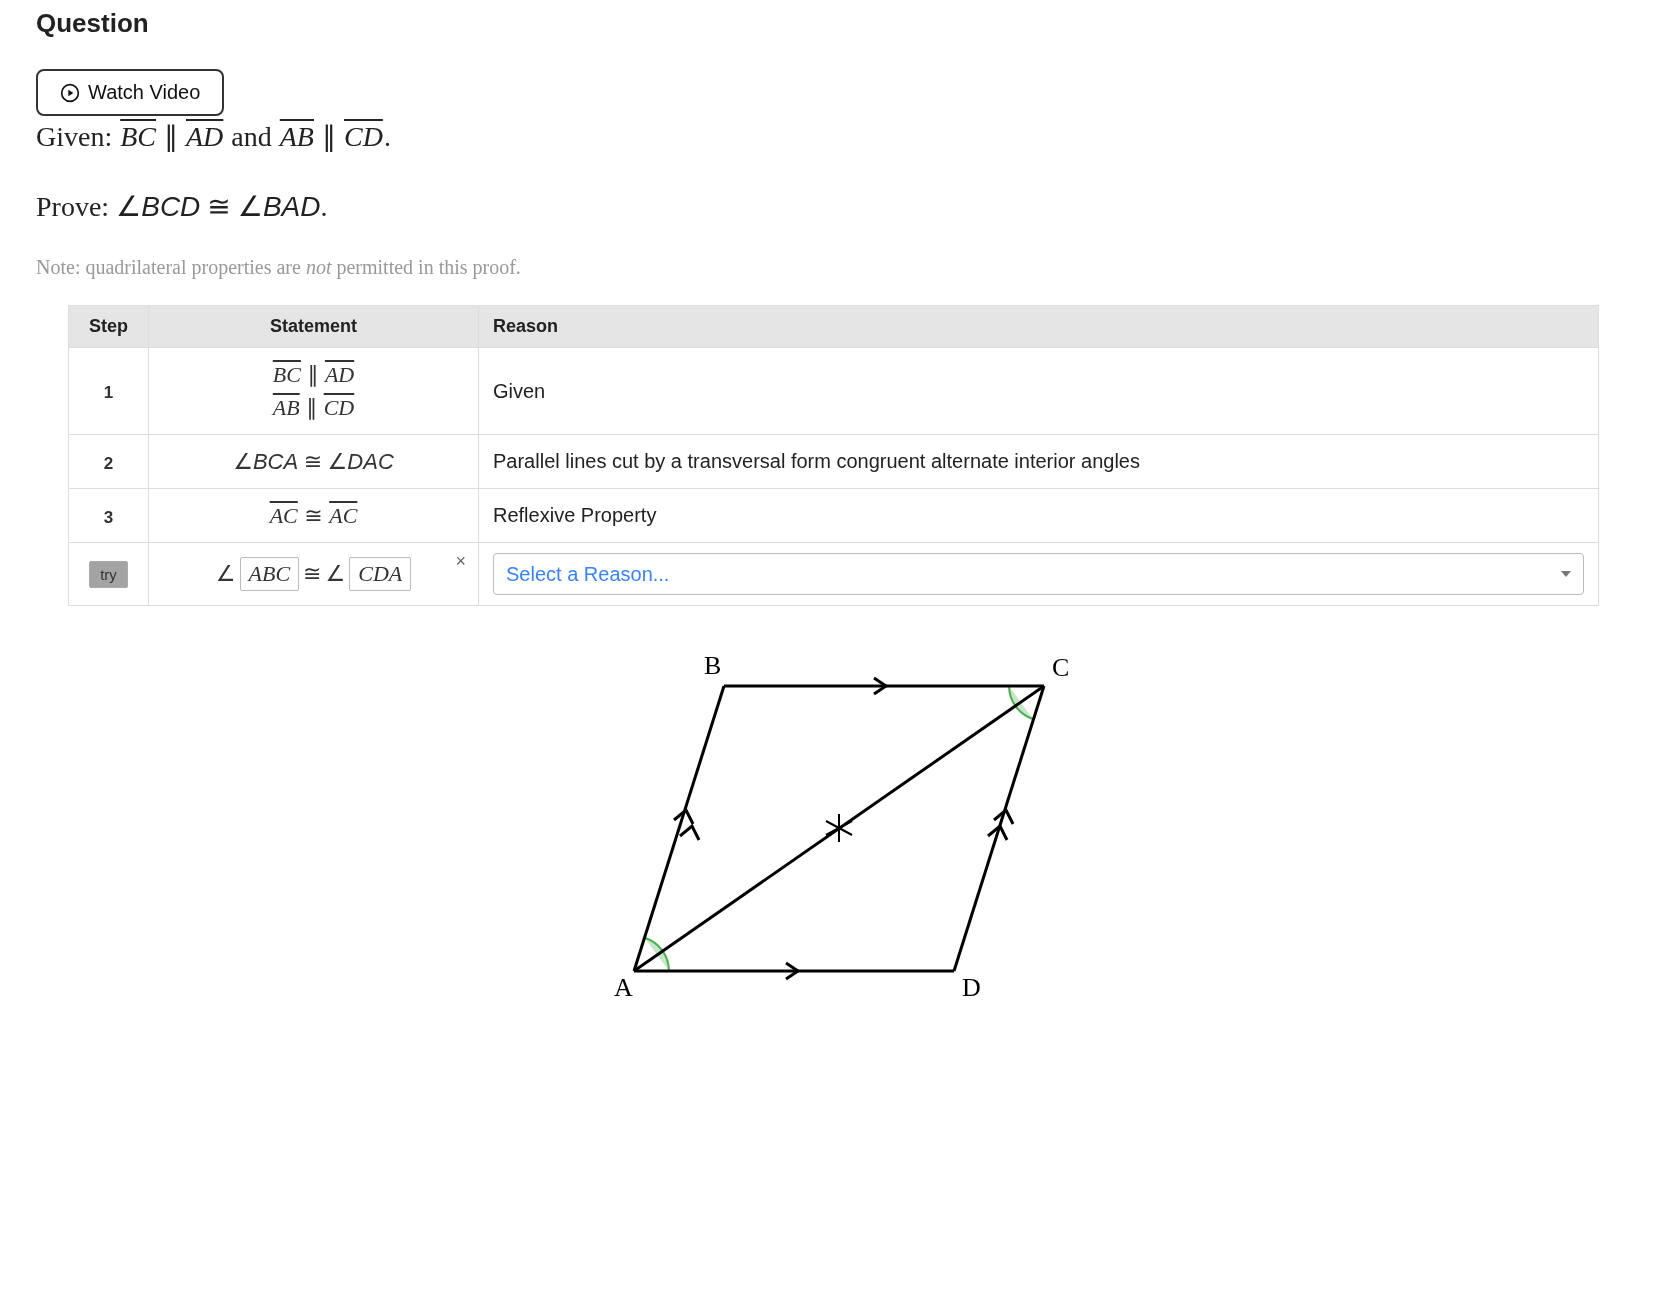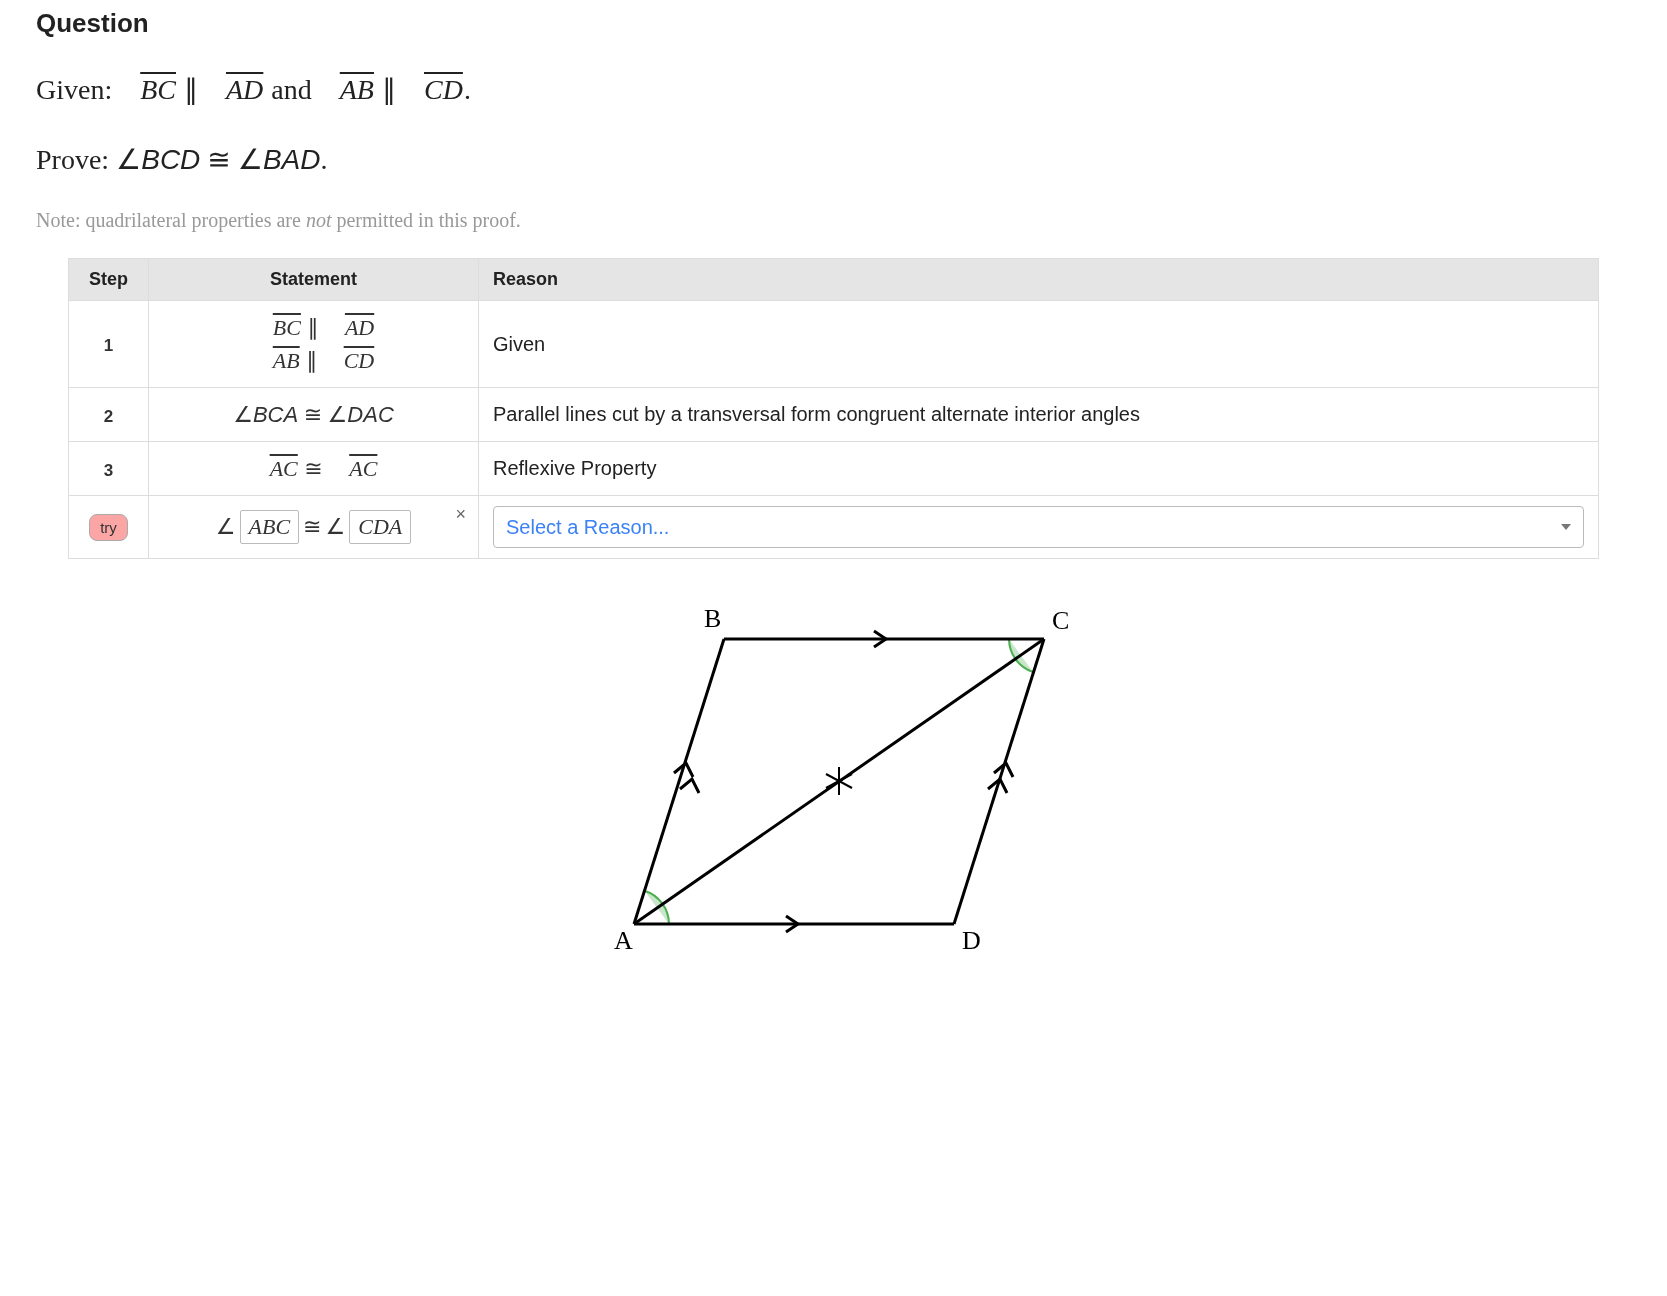--- a/index.html
+++ b/index.html
@@ -50,21 +50,20 @@
     font-size: 20px;
     color: #999;
     margin: 6px 0 26px 0;
   }
   .note .ital { font-style: italic; }
   .ovl {
     text-decoration: overline;
     font-style: italic;
     font-family: 'Times New Roman', serif;
     padding: 0 1px;
-    margin-left: 20px;
   }
   .mi { font-style: italic; font-family: Liberation Sans, sans-serif; }
   .ang { font-family: 'Times New Roman', serif; }
   .congr { font-family: 'Times New Roman', serif; font-style: normal; }
   .par { font-family: 'Times New Roman', serif; }
 
   table.proof {
     border-collapse: collapse;
     width: 96%;
     margin-left: 32px;
@@ -95,26 +94,26 @@
   table.proof td.reason {
     font-family: 'Segoe UI', Arial, sans-serif;
     font-size: 20px;
     color: #222;
   }
   .step-num { font-family: 'Segoe UI', Arial, sans-serif; font-size: 17px; font-weight: 600; }
   .stmt-line { display: block; font-size: 22px; line-height: 1.5; }
   .try-btn {
     display: inline-block;
     border: 1px solid #aaa;
-    border-radius: 8px;
+    border-radius: 2px;
     padding: 4px 10px;
     font-family: 'Segoe UI', Arial, sans-serif;
     font-size: 15px;
     color: #333;
-    background: #fca5a5;
+    background: #a3a3a3;
     cursor: pointer;
   }
   .edit-row td.stmt { position: relative; }
   .edit-stmt {
     display: flex;
     align-items: center;
     justify-content: center;
     gap: 4px;
     font-size: 22px;
     position: relative;
@@ -165,20 +164,27 @@
   }
   .figure {
     font-family: 'Times New Roman', serif;
   }
 </style>
 </head>
 <body>
 
 <div class="top-row">
   <div class="question-title">Question</div>
+  <button class="watch-video">
+    <svg viewBox="0 0 24 24">
+      <circle cx="12" cy="12" r="10" fill="none" stroke="#111" stroke-width="2"></circle>
+      <polygon points="10,8 16,12 10,16" fill="#111"></polygon>
+    </svg>
+    <span>Watch Video</span>
+  </button>
 </div>
 
 <p class="given">
   <span>Given: </span><span class="ovl">BC</span>
   <span class="par">∥</span>
   <span class="ovl">AD</span><span> and </span><span class="ovl">AB</span>
   <span class="par">∥</span>
   <span class="ovl">CD</span><span>.</span>
 </p>
 

